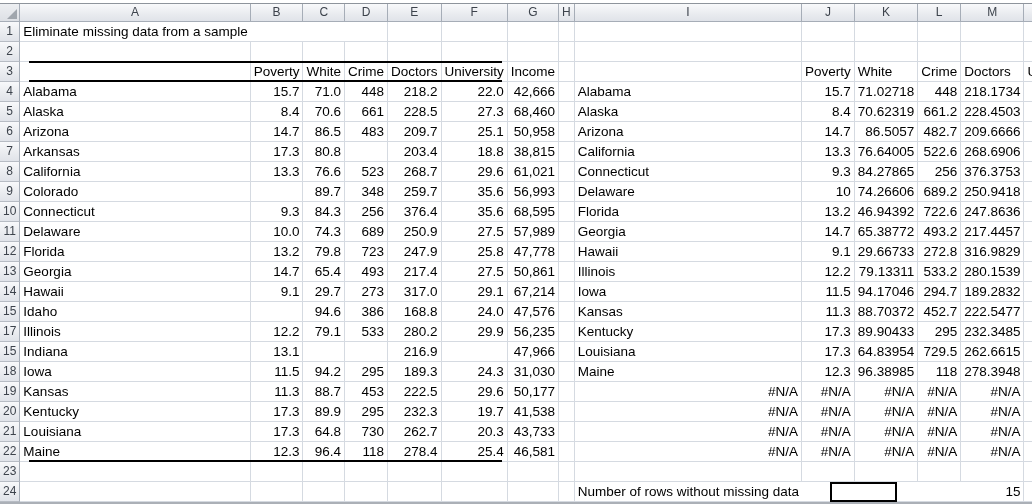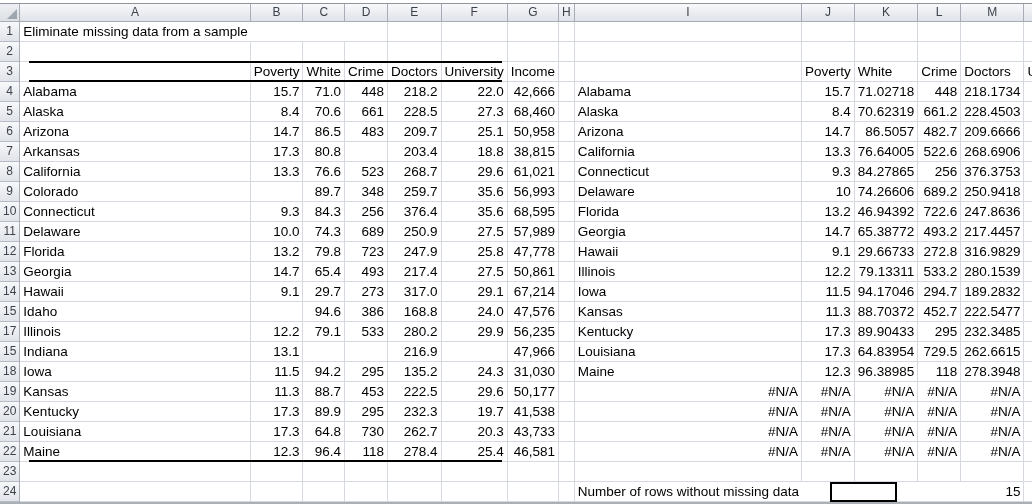--- a/index.html
+++ b/index.html
@@ -366,21 +366,21 @@
             <td class="c ar">729.5</td>
             <td class="c ar">262.6615</td>
             <td class="c ar">20.3</td>
           </tr>
           <tr>
             <th class="rhead">18</th>
             <td class="c">Iowa</td>
             <td class="c ar">11.5</td>
             <td class="c ar">94.2</td>
             <td class="c ar">295</td>
-            <td class="c ar">135.2</td>
+            <td class="c ar">189.3</td>
             <td class="c ar">24.3</td>
             <td class="c ar">31,030</td>
             <td class="c"></td>
             <td class="c clip">Maine</td>
             <td class="c ar">12.3</td>
             <td class="c ar">96.38985</td>
             <td class="c ar">118</td>
             <td class="c ar">278.3948</td>
             <td class="c ar">25.4</td>
           </tr>

